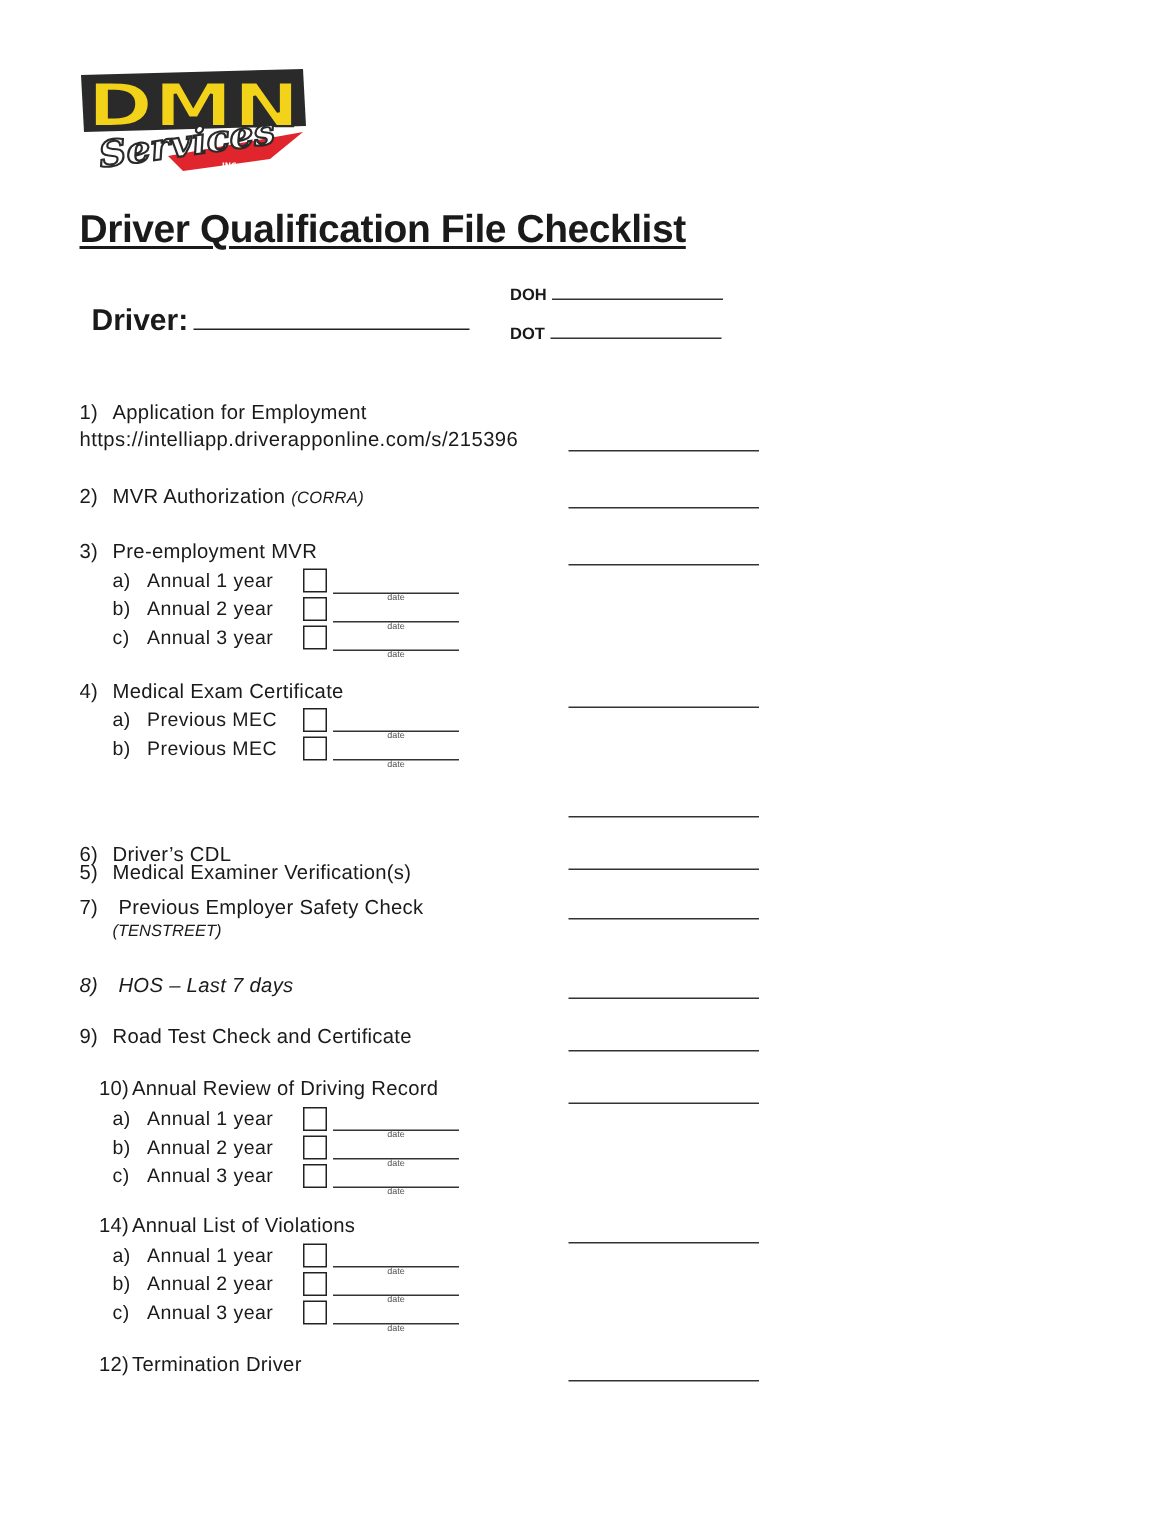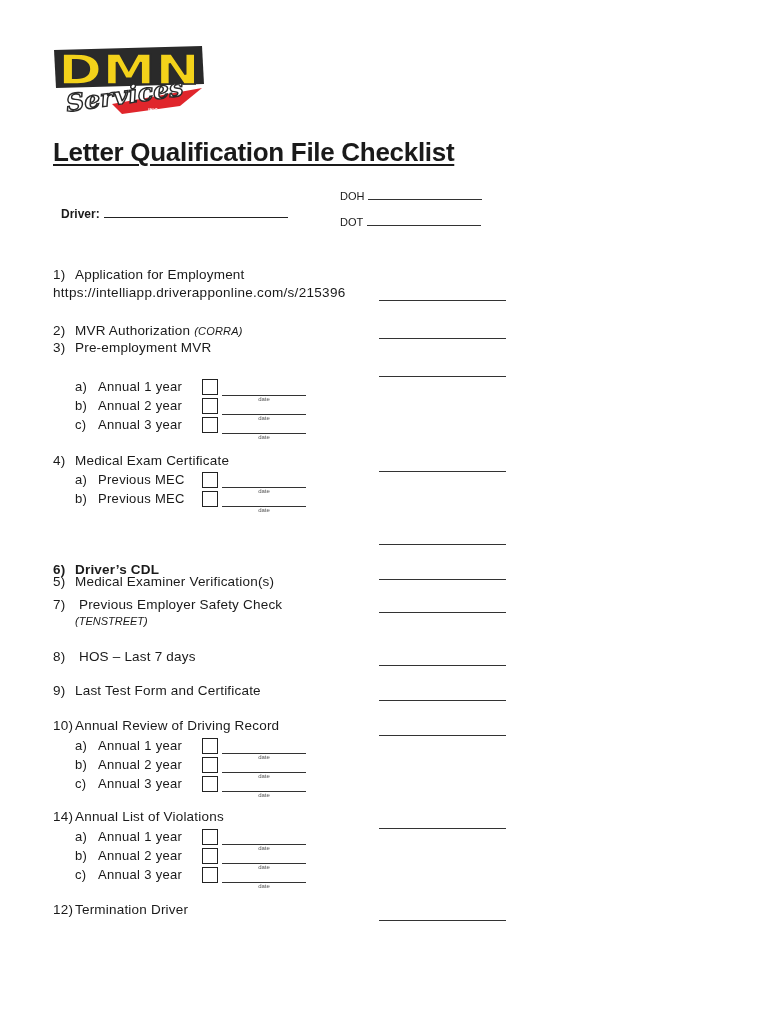--- a/index.html
+++ b/index.html
@@ -2,27 +2,27 @@
 <html><head>
 <meta charset="utf-8">
 <style>
   html, body { margin:0; padding:0; background:#ffffff; }
   body { width:770px; height:1024px; position:relative; overflow:hidden;
          font-family:"Liberation Sans", "DejaVu Sans", sans-serif; color:#1a1a1a; }
   .abs { position:absolute; }
   .logo { left:52px; top:44px; width:154px; height:74px; }
   .title { left:53px; top:137px; font-size:26px; font-weight:bold; text-decoration:underline;
            text-decoration-thickness:2px; text-underline-offset:3px; letter-spacing:-0.3px; white-space:nowrap; }
-  .driver { left:61px; top:203px; font-size:12px; font-weight:bold; white-space:nowrap; }
+  .driver { left:61px; top:203px; font-size:20px; font-weight:bold; white-space:nowrap; }
   .driver .blank { display:inline-block; width:184px; border-bottom:1.5px solid #222; height:14px; margin-left:4px; vertical-align:baseline; }
-  .hdrfield { font-size:11px; font-weight:normal; white-space:nowrap; }
+  .hdrfield { font-size:11px; font-weight:bold; white-space:nowrap; }
   .hdrfield .blank { display:inline-block; width:114px; border-bottom:1px solid #333; height:10px; margin-left:4px; }
   .item { font-size:13.5px; white-space:nowrap; letter-spacing:0.2px; }
   .num { display:inline-block; width:22px; }
-  .num2 { display:inline-block; width:22px; }
+  .num2 { display:inline-block; width:22px;margin-left:13px; }
   .url { font-size:13.5px; letter-spacing:0.3px; }
   .note { font-style:italic; font-weight:normal; font-size:11px;margin-top:34px; }
   .sub { font-size:13px; white-space:nowrap; letter-spacing:0.3px; }
   .sub .letter { display:inline-block; width:23px; }
   .cb { width:14px; height:14px; border:1.5px solid #222; background:#fff; }
   .dline { width:84px; border-top:1.2px solid #333; }
   .dlabel { font-size:6px; color:#555; width:84px; text-align:center; }
   .sig { left:379px; width:127px; border-top:1.3px solid #333; }
 </style>
 </head>
@@ -31,21 +31,21 @@
 <div class="abs logo">
   <svg width="154" height="74" viewBox="0 0 154 74">
     <polygon points="2,6 150,2 152,40 4,44" fill="#2a2a2a"></polygon>
     <text x="6" y="40" font-family="DejaVu Sans, sans-serif" font-weight="bold" font-size="40" fill="#f3d21a" stroke="#2a2a2a" stroke-width="1.5" textLength="142" lengthAdjust="spacingAndGlyphs">DMN</text>
     <polygon points="60,60 150,44 128,62 70,70" fill="#e0262c"></polygon>
     <text x="14" y="60" font-family="DejaVu Serif, serif" font-style="italic" font-weight="bold" font-size="24" fill="#ffffff" stroke="#2a2a2a" stroke-width="1.4" textLength="118" lengthAdjust="spacingAndGlyphs" transform="rotate(-8 70 55)">Services</text>
     <text x="96" y="68" font-family="DejaVu Sans, sans-serif" font-weight="bold" font-size="5" fill="#ffffff">INC</text>
   </svg>
 </div>
 
-<div class="abs title">Letter Qualification File Checklist</div>
+<div class="abs title">Driver Qualification File Checklist</div>
 
 <div class="abs driver">
   <span>Driver:</span><span class="blank"></span>
 </div>
 <div class="abs hdrfield" style="left:340px; top:189px;">
   <span>DOH</span><span class="blank"></span>
 </div>
 <div class="abs hdrfield" style="left:340px; top:215px;">
   <span>DOT</span><span class="blank"></span>
 </div>
@@ -55,21 +55,21 @@
 </div>
 <div class="abs url" style="left:53px; top:285px;">https://intelliapp.driverapponline.com/s/215396</div>
 <div class="abs sig" style="top:300px;"></div>
 
 <div class="abs item" style="left:53px; top:323px;">
   <span class="num">2)</span><span>MVR Authorization</span>
   <span class="note">(CORRA)</span>
 </div>
 <div class="abs sig" style="top:338px;"></div>
 
-<div class="abs item" style="left:53px; top:340px;">
+<div class="abs item" style="left:53px; top:360px;">
   <span class="num">3)</span><span>Pre-employment MVR</span>
 </div>
 <div class="abs sig" style="top:376px;"></div>
 
 <div class="abs sub" style="left:75px; top:379px;"><span class="letter">a)</span><span>Annual 1 year</span></div>
 <div class="abs cb" style="left:202px; top:379px;"></div>
 <div class="abs dline" style="left:222px; top:395px;"></div>
 <div class="abs dlabel" style="left:222px; top:396px;">date</div>
 
 <div class="abs sub" style="left:75px; top:398px;"><span class="letter">b)</span><span>Annual 2 year</span></div>
@@ -95,38 +95,38 @@
 <div class="abs sub" style="left:75px; top:491px;"><span class="letter">b)</span><span>Previous MEC</span></div>
 <div class="abs cb" style="left:202px; top:491px;"></div>
 <div class="abs dline" style="left:222px; top:506px;"></div>
 <div class="abs dlabel" style="left:222px; top:507px;">date</div>
 
 <div class="abs item" style="left:53px; top:527px;margin-top:47px;">
   <span class="num">5)</span><span>Medical Examiner Verification(s)</span>
 </div>
 <div class="abs sig" style="top:544px;"></div>
 
-<div class="abs item" style="left:53px; top:562px;font-weight:bold;">
+<div class="abs item" style="left:53px; top:562px;">
   <span class="num">6)</span><span>Driver’s CDL</span>
 </div>
 <div class="abs sig" style="top:579px;"></div>
 
 <div class="abs item" style="left:53px; top:597px;">
   <span class="num">7)</span><span style="white-space:pre;"> Previous Employer Safety Check</span>
 </div>
 <div class="abs note" style="left:75px; top:581px;">(TENSTREET)</div>
 <div class="abs sig" style="top:612px;"></div>
 
-<div class="abs item" style="left:53px; top:649px;">
+<div class="abs item" style="left:53px; top:649px;font-style:italic;">
   <span class="num">8)</span><span style="white-space:pre;"> HOS – Last 7 days</span>
 </div>
 <div class="abs sig" style="top:665px;"></div>
 
 <div class="abs item" style="left:53px; top:683px;">
-  <span class="num">9)</span><span>Last Test Form and Certificate</span>
+  <span class="num">9)</span><span>Road Test Check and Certificate</span>
 </div>
 <div class="abs sig" style="top:700px;"></div>
 
 <div class="abs item" style="left:53px; top:718px;">
   <span class="num2">10)</span><span>Annual Review of Driving Record</span>
 </div>
 <div class="abs sig" style="top:735px;"></div>
 
 <div class="abs sub" style="left:75px; top:738px;"><span class="letter">a)</span><span>Annual 1 year</span></div>
 <div class="abs cb" style="left:202px; top:738px;"></div>

